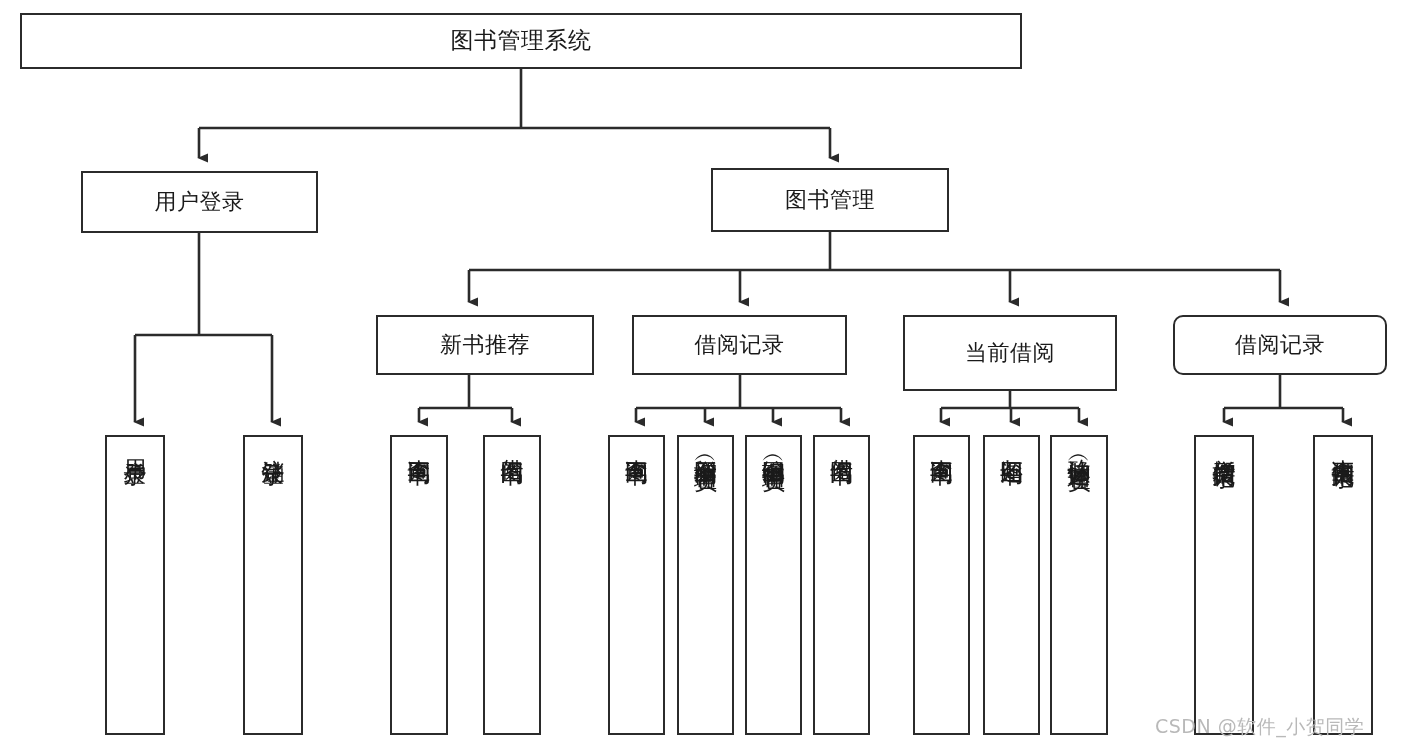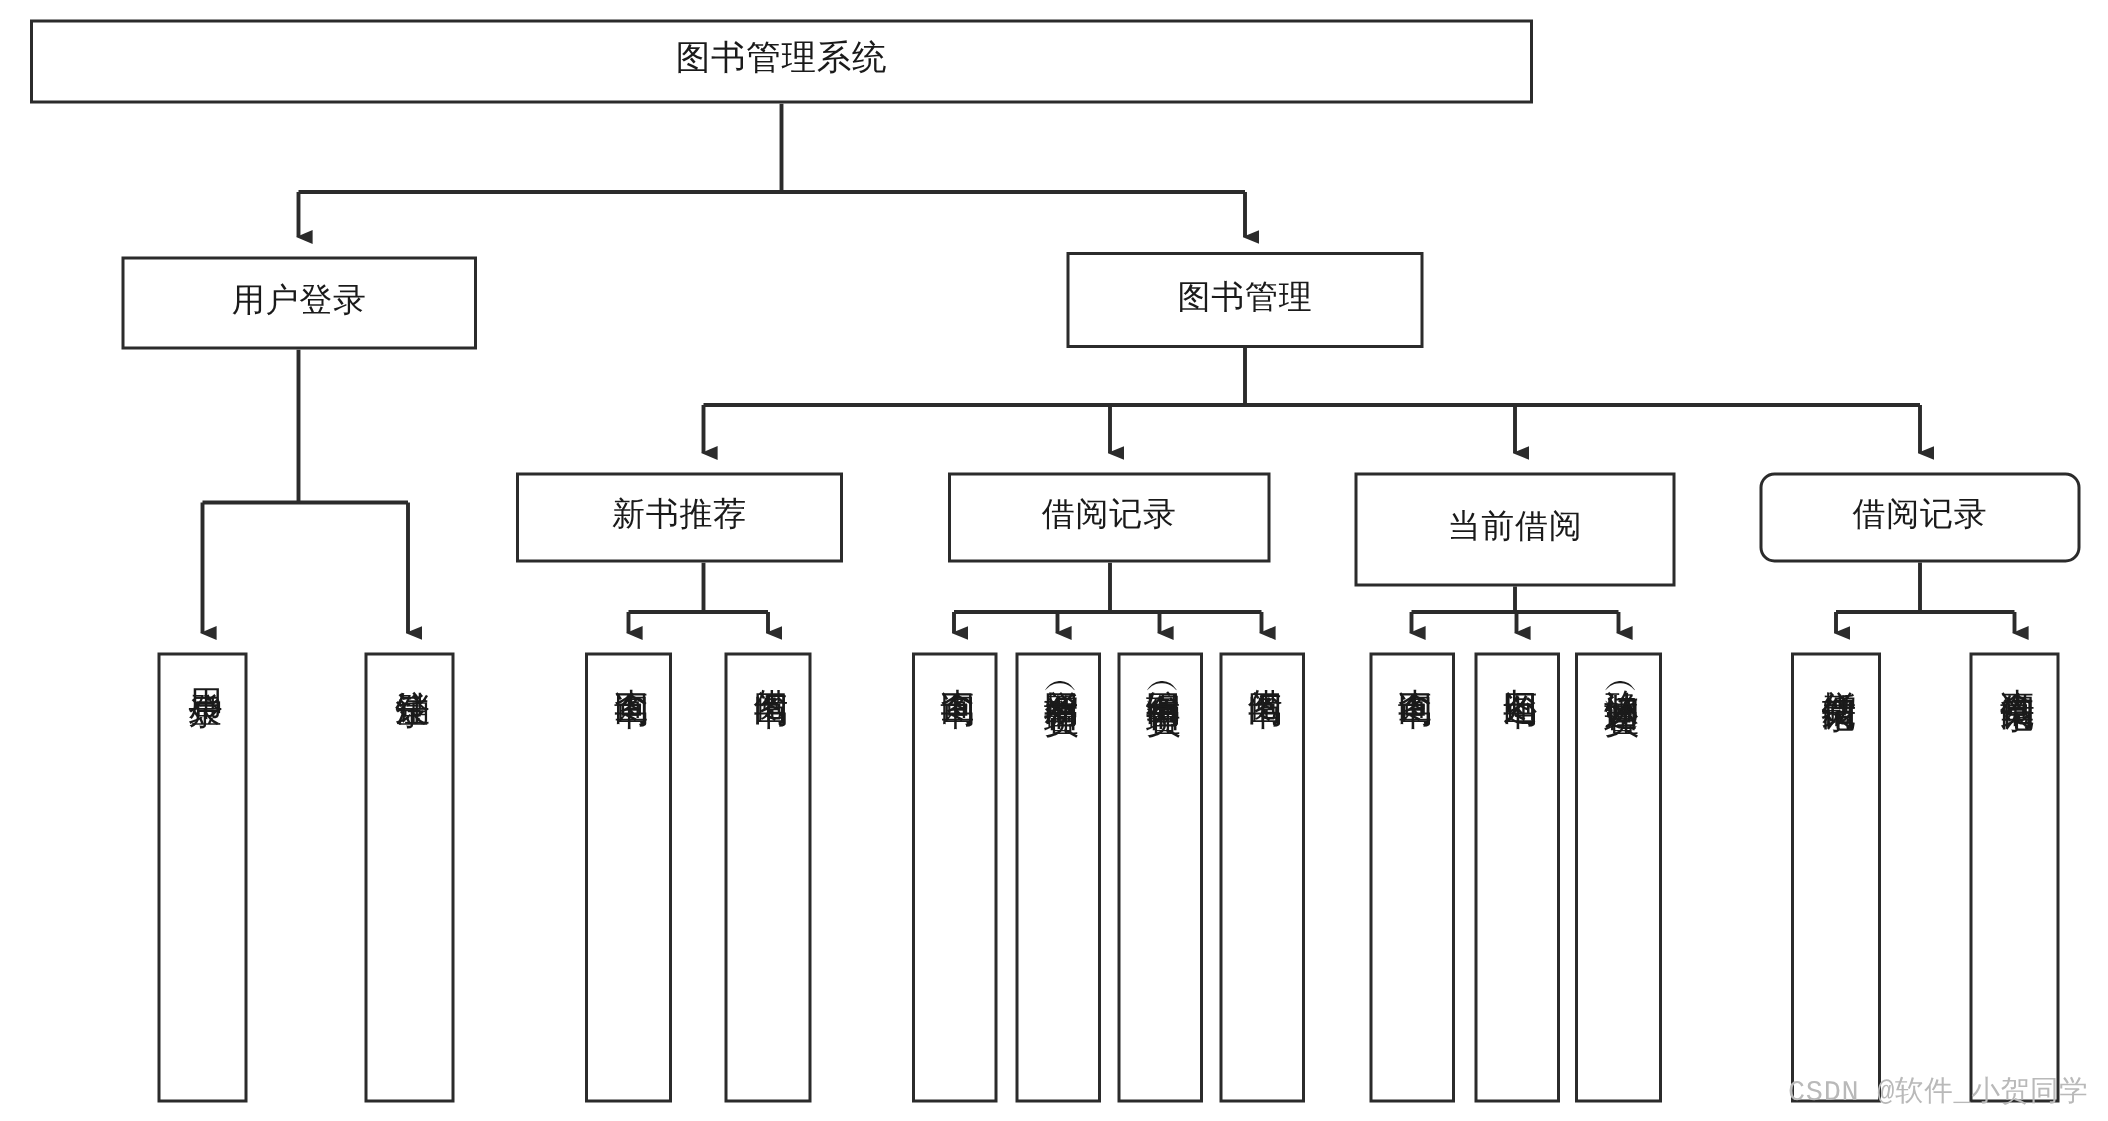--- a/index.html
+++ b/index.html
@@ -12,21 +12,20 @@
     width: 1405px;
     height: 747px;
     font-family: "DejaVu Sans", "Liberation Sans", sans-serif;
     overflow: hidden;
     position: relative;
   }
   #diagram-root {
     position: relative;
     width: 1405px;
     height: 747px;
-    font-family: Liberation Mono, monospace;
   }
   svg#connectors {
     position: absolute;
     left: 0;
     top: 0;
     width: 1405px;
     height: 747px;
     pointer-events: none;
   }
   .node {
@@ -59,21 +58,21 @@
     text-orientation: upright;
     font-size: 23px;
     letter-spacing: 1.5px;
     line-height: 1;
     text-align: start;
   }
   .node.root .label { font-size: 23px; }
 
   #watermark {
     position: absolute;
-    left: 1192px;
+    left: 1155px;
     top: 714px;
     font-size: 19px;
     color: #b9b9b9;
     letter-spacing: 0.5px;
     z-index: 5;
     white-space: nowrap;
   }
 </style>
 </head>
 <body>
@@ -134,21 +133,21 @@
     <span class="label">图书管理系统</span>
   </div>
 
   <div class="node horizontal" style="left:81px; top:171px; width:237px; height:62px;">
     <span class="label">用户登录</span>
   </div>
   <div class="node horizontal" style="left:711px; top:168px; width:238px; height:64px;">
     <span class="label">图书管理</span>
   </div>
 
-  <div class="node horizontal" style="left:344px; top:315px; width:218px; height:60px;">
+  <div class="node horizontal" style="left:376px; top:315px; width:218px; height:60px;">
     <span class="label">新书推荐</span>
   </div>
   <div class="node horizontal" style="left:632px; top:315px; width:215px; height:60px;">
     <span class="label">借阅记录</span>
   </div>
   <div class="node horizontal" style="left:903px; top:315px; width:214px; height:76px;">
     <span class="label">当前借阅</span>
   </div>
   <div class="node horizontal" style="left:1173px; top:315px; width:214px; height:60px;border-radius:10px;">
     <span class="label">借阅记录</span>

